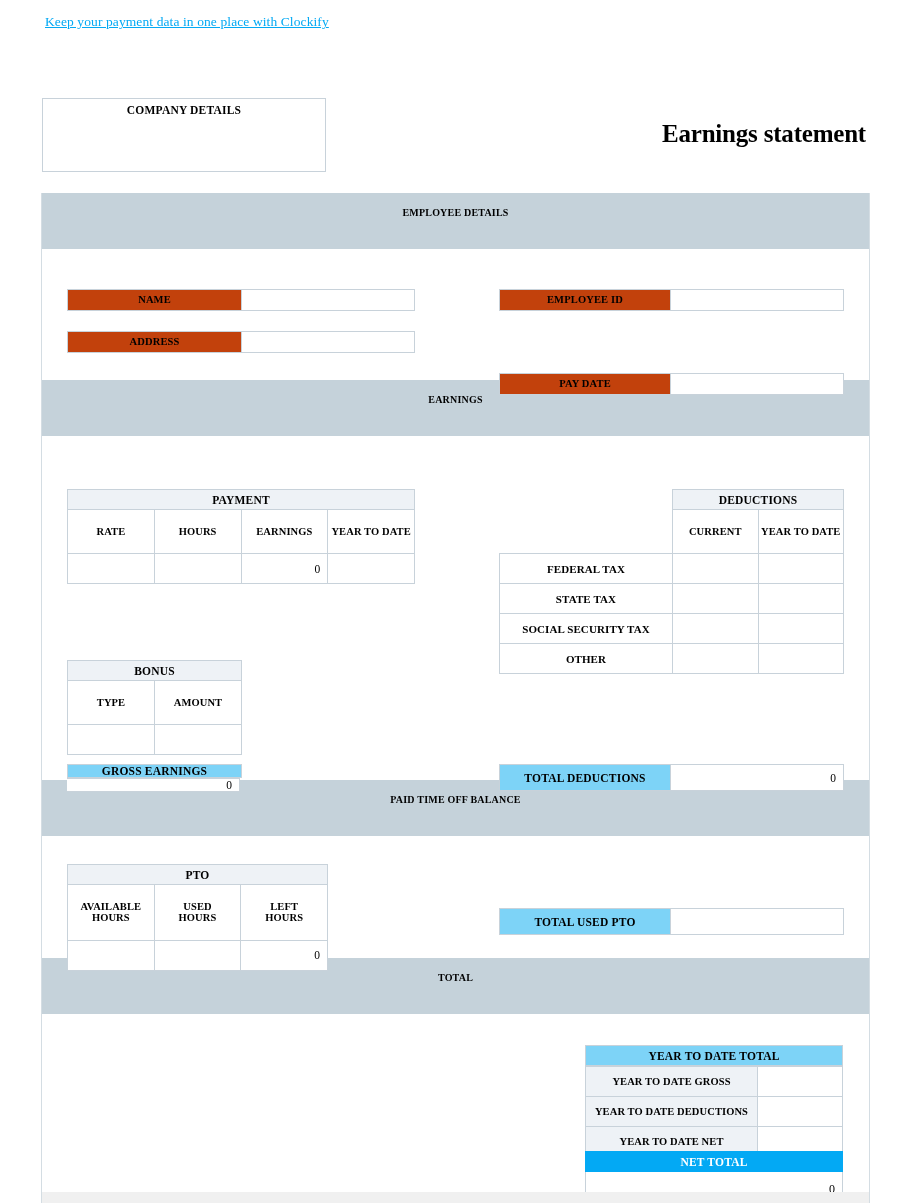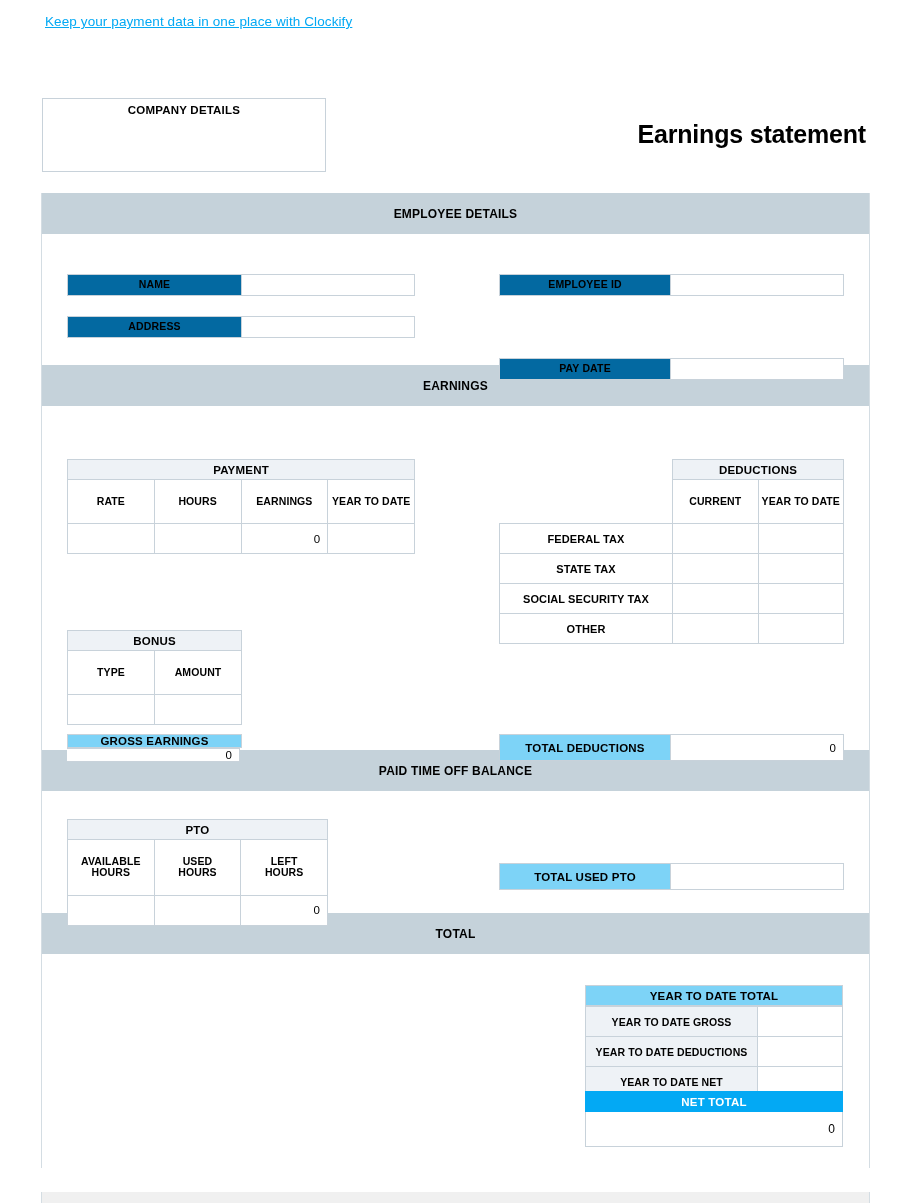--- a/index.html
+++ b/index.html
@@ -12,20 +12,21 @@
     color: #000000;
     -webkit-font-smoothing: antialiased;
   }
   .page {
     position: relative;
     width: 902px;
     height: 1203px;
     background: #ffffff;
     overflow: hidden;
     box-sizing: border-box;
+    font-family: Liberation Serif, serif;
   }
 
   
   .promo {
     position: absolute;
     left: 45px;
     top: 14px;
     font-size: 13.5px;
     color: #03a9f4;
     text-decoration: underline;
@@ -69,41 +70,41 @@
     top: 193px;
     width: 829px;
     border-left: 1px solid #d4dde3;
     border-right: 1px solid #d4dde3;
     box-sizing: border-box;
   }
 
   .band {
     background: #c5d2da;
     text-align: center;
-    font-size: 12px;
-    font-weight: bold;
-    letter-spacing: .2px;
-    padding: 14px 0 13px 0;
+    font-size: 10px;
+    font-weight: bold;
+    letter-spacing: .2px;
+    padding: 14px 0 31px 0;
   }
   .body-area {
     background: #ffffff;
     position: relative;
   }
 
   
   .pairs {
     position: relative;
   }
   .pair {
     position: absolute;
     display: flex;
     height: 22px;
   }
   .pair .lbl {
-    background: #0369a1;
+    background: #c2410c;
     border: 1px solid #c8d2da;
     box-sizing: border-box;
     display: flex;
     align-items: center;
     justify-content: center;
     font-size: 10.5px;
     font-weight: bold;
     letter-spacing: .15px;
     text-align: center;
     line-height: 1.05;

